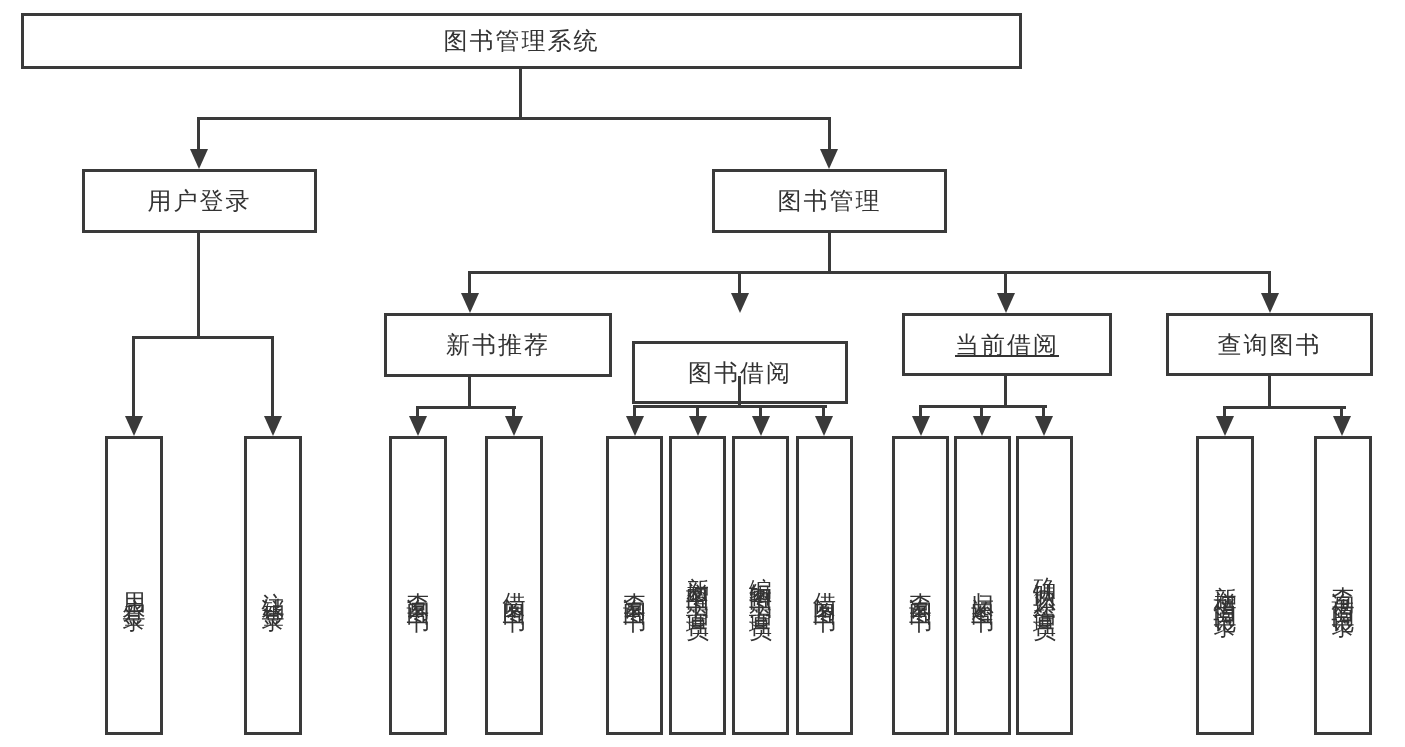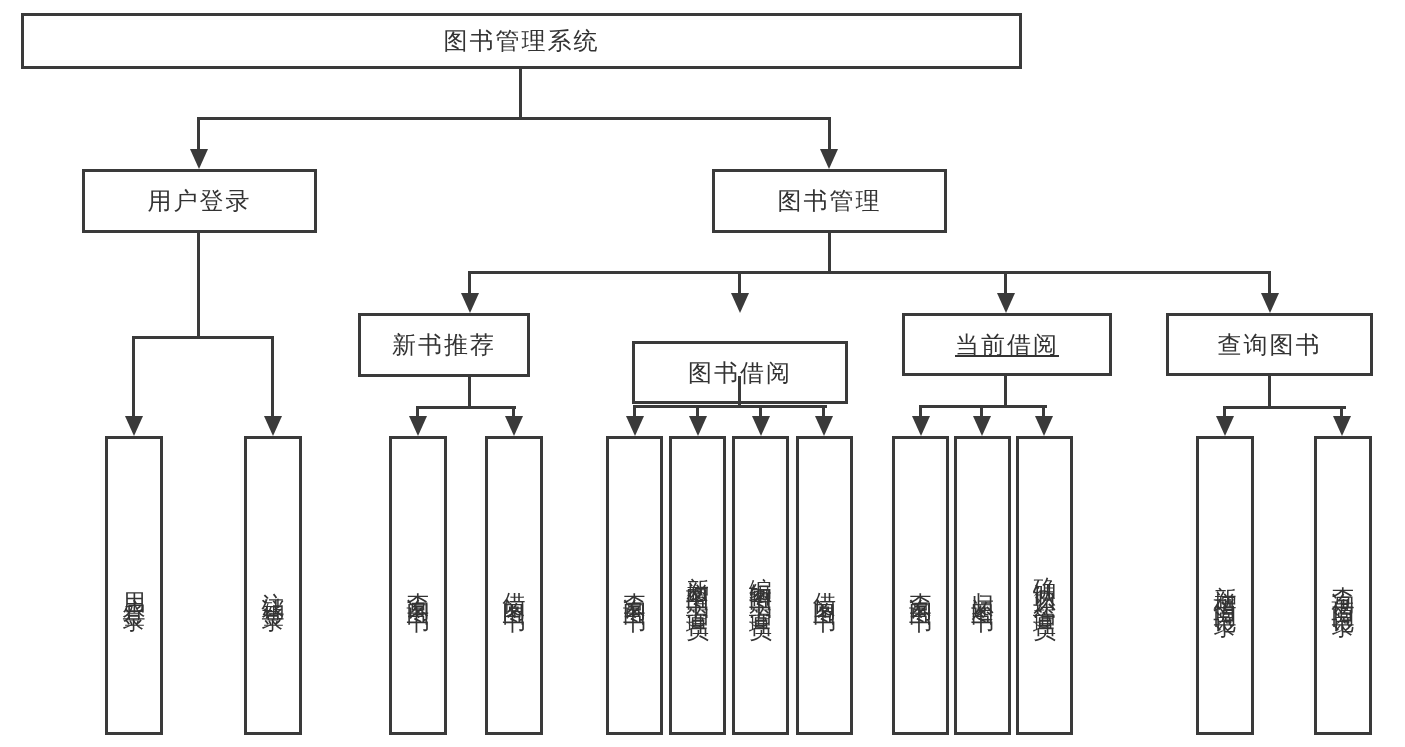--- a/index.html
+++ b/index.html
@@ -39,21 +39,21 @@
     <span class="lbl">图书管理系统</span>
   </div>
 
   <div class="box" style="left:82px;top:169px;width:235px;height:64px;">
     <span class="lbl">用户登录</span>
   </div>
   <div class="box" style="left:712px;top:169px;width:235px;height:64px;">
     <span class="lbl">图书管理</span>
   </div>
 
-  <div class="box" style="left:358px;top:313px;width:172px;height:64px;font-family:Liberation Serif, serif;">
+  <div class="box" style="left:384px;top:313px;width:228px;height:64px;font-family:Liberation Serif, serif;">
     <span class="lbl">新书推荐</span>
   </div>
   <div class="box" style="left:632px;top:313px;width:216px;height:63px;margin-top:28px;">
     <span class="lbl">图书借阅</span>
   </div>
   <div class="box" style="left:902px;top:313px;width:210px;height:63px;text-decoration:underline;">
     <span class="lbl">当前借阅</span>
   </div>
   <div class="box" style="left:1166px;top:313px;width:207px;height:63px;">
     <span class="lbl">查询图书</span>

